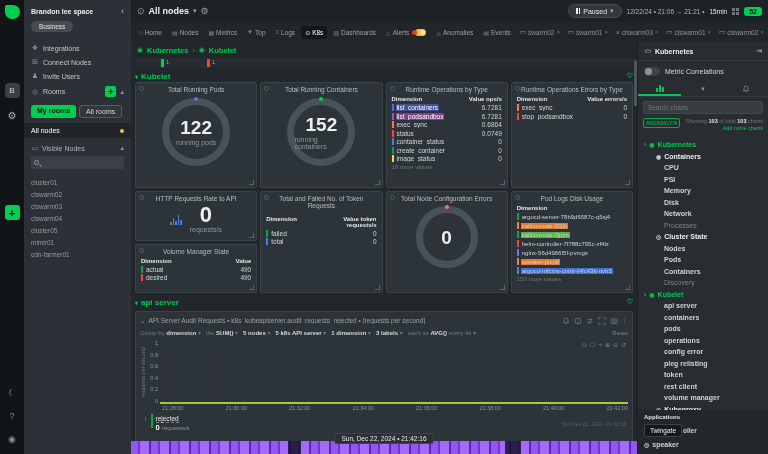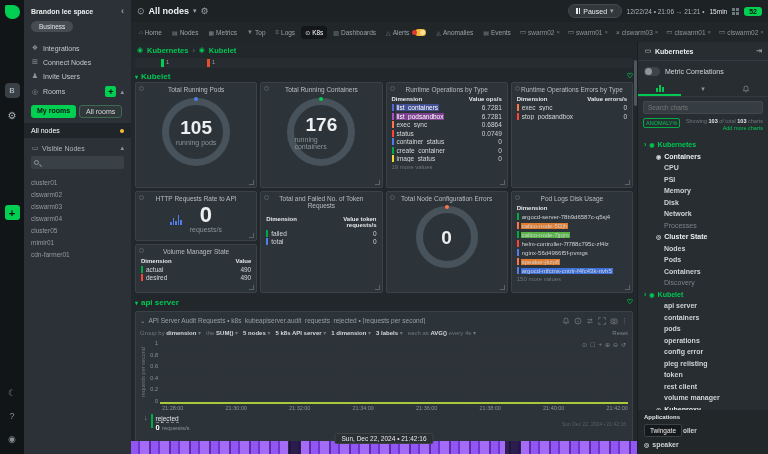--- a/index.html
+++ b/index.html
@@ -369,29 +369,29 @@
           <span class="sec-caret">▾</span>
           <span>Kubelet</span>
           <span class="sec-heart">♡</span>
         </div>
 
         <div class="grid">
           <div class="card r1">
             <div class="card-title">Total Running Pods</div>
             <div class="gauge">
               <span class="gdot dot-blue"></span>
-              <div class="gval">105</div>
+              <div class="gval">122</div>
               <div class="gunit">running pods</div>
             </div>
           </div>
           <div class="card r1">
             <div class="card-title">Total Running Containers</div>
             <div class="gauge">
               <span class="gdot dot-green"></span>
-              <div class="gval">176</div>
+              <div class="gval">152</div>
               <div class="gunit">running containers</div>
             </div>
           </div>
           <div class="card r1">
             <div class="card-title">Runtime Operations by Type</div>
             <div class="tbl-head">
                 <span>Dimension</span>
                 <span class="rh">Value ops/s</span>
               </div>
             <div class="trow">

